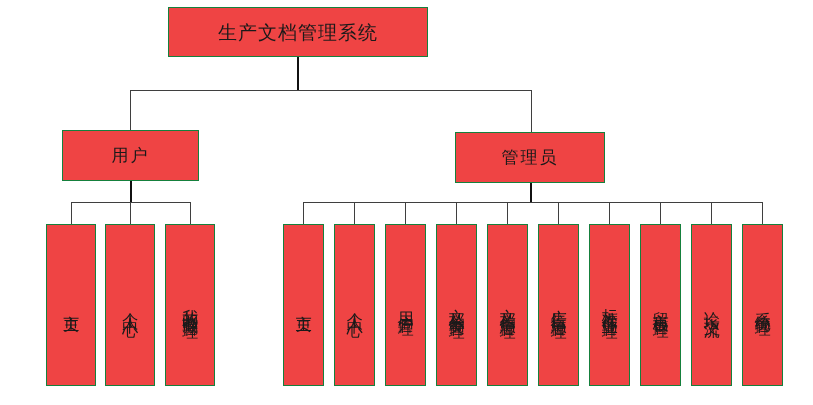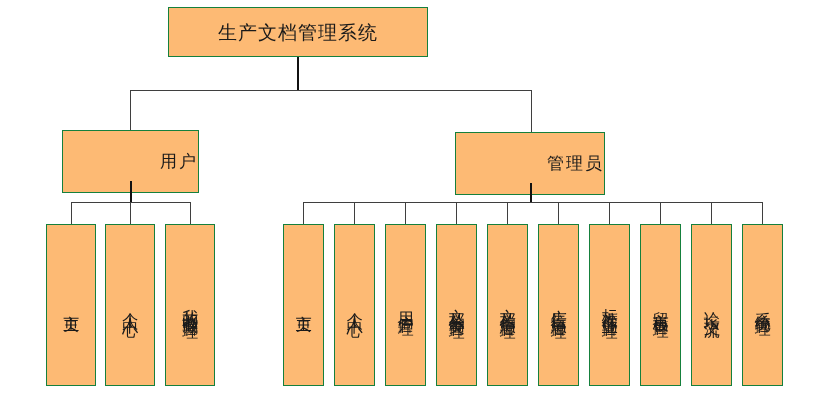--- a/index.html
+++ b/index.html
@@ -16,21 +16,21 @@
     width: 813px;
     height: 405px;
     background: #ffffff;
     overflow: hidden;
   }
   
   .node {
     position: absolute;
     box-sizing: border-box;
     border: 1px solid #15803d;
-    background: #fdba74;
+    background: #ef4444;
     display: flex;
     align-items: center;
     justify-content: center;
     color: #1a1a1a;
   }
   .node .label {
     display: block;
     text-align: center;
     line-height: 1.18;
     white-space: pre;
@@ -42,22 +42,21 @@
     width: 260px;
     height: 50px;
     border-width: 1px;
   }
   #node-root .label {
     font-size: 19px;
     letter-spacing: 1px;
   }
   
   .node-l2 {
-    height: 63px;
-    justify-content: flex-end;
+    height: 51px;
   }
   .node-l2 .label {
     font-size: 17px;
     letter-spacing: 2px;
   }
   #node-user {
     left: 62px;
     top: 130px;
     width: 137px;
   }

